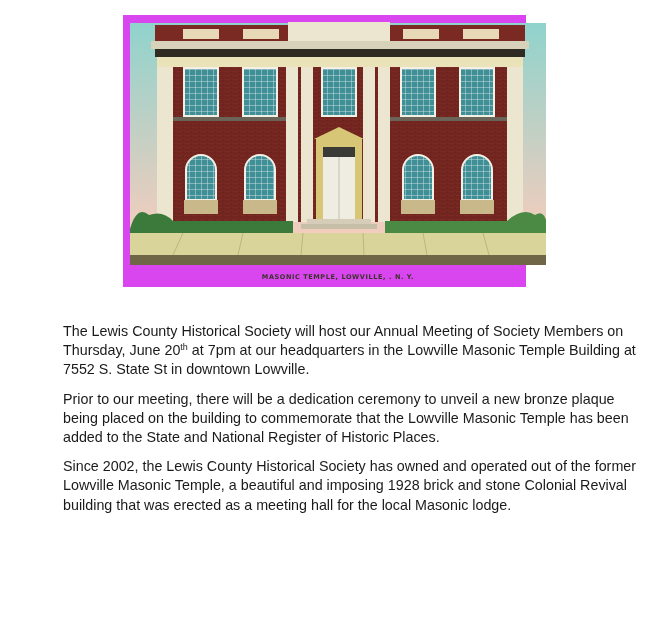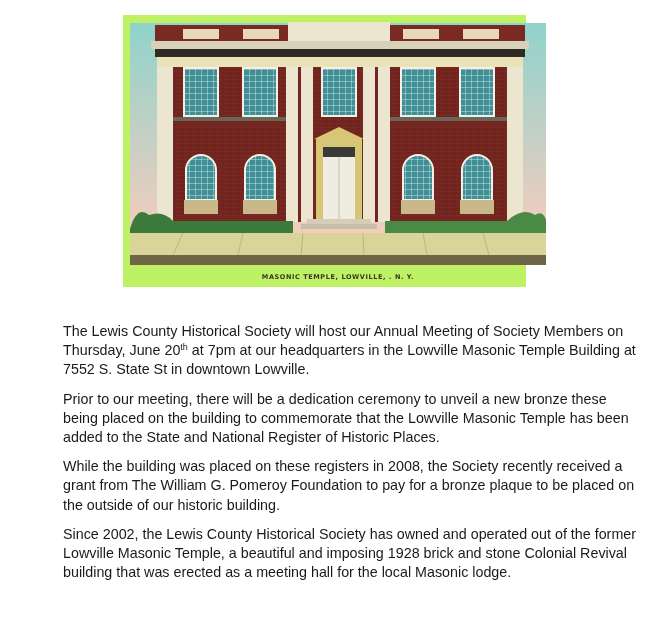--- a/index.html
+++ b/index.html
@@ -1,19 +1,19 @@
 <!DOCTYPE html>
 <html><head>
   <meta charset="utf-8">
   <style>
     html, body { margin: 0; padding: 0; background: #ffffff; }
     body { width: 672px; height: 629px; position: relative; overflow: hidden;
            font-family: "Liberation Sans", sans-serif; color: #1a1a1a; }
     .postcard { position: absolute; left: 123px; top: 15px; width: 403px; height: 272px;
-                background: #bef264; }
+                background: #d946ef; }
     .postcard svg { display: block; }
     .caption { position: absolute; left: 0; width: 430px; top: 258px; text-align: center;
                font-family: "DejaVu Sans", sans-serif; font-weight: bold; font-size: 6.5px;
                letter-spacing: 0.6px; color: #3a3428; }
     .text { position: absolute; left: 63px; top: 322px; width: 580px;
             font-family: "Liberation Sans", sans-serif; font-size: 14.3px; line-height: 19.2px;
             color: #1a1a1a; }
     .text p { margin: 0 0 10px 0; }
     sup { font-size: 9px; line-height: 0; vertical-align: 5px; }
   </style>
@@ -94,16 +94,15 @@
     <rect x="7" y="218" width="416" height="22" fill="#d9d49a"></rect>
     <path d="M60 218L50 240M120 218L115 240M180 218L178 240M240 218L241 240M300 218L304 240M360 218L366 240" stroke="#b4ae78" stroke-width="0.8"></path>
 
     <rect x="7" y="240" width="416" height="10" fill="#6e6647"></rect>
   </svg>
   <div class="caption">MASONIC TEMPLE, LOWVILLE, . N. Y.</div>
 </div>
 
 <div class="text">
   <p><span>The Lewis County Historical Society will host our Annual Meeting of Society Members on Thursday, June 20</span><sup>th</sup><span> at 7pm at our headquarters in the Lowville Masonic Temple Building at 7552 S. State St in downtown Lowville.</span></p>
-  <p>Prior to our meeting, there will be a dedication ceremony to unveil a new bronze these being placed on the building to commemorate that the Lowville Masonic Temple has been added to the State and National Register of Historic Places.</p>
-  <p>While the building was placed on these registers in 2008, the Society recently received a grant from The William G. Pomeroy Foundation to pay for a bronze plaque to be placed on the outside of our historic building.</p>
+  <p>Prior to our meeting, there will be a dedication ceremony to unveil a new bronze plaque being placed on the building to commemorate that the Lowville Masonic Temple has been added to the State and National Register of Historic Places.</p>
   <p>Since 2002, the Lewis County Historical Society has owned and operated out of the former Lowville Masonic Temple, a beautiful and imposing 1928 brick and stone Colonial Revival building that was erected as a meeting hall for the local Masonic lodge.</p>
 </div>
 
 </body></html>

